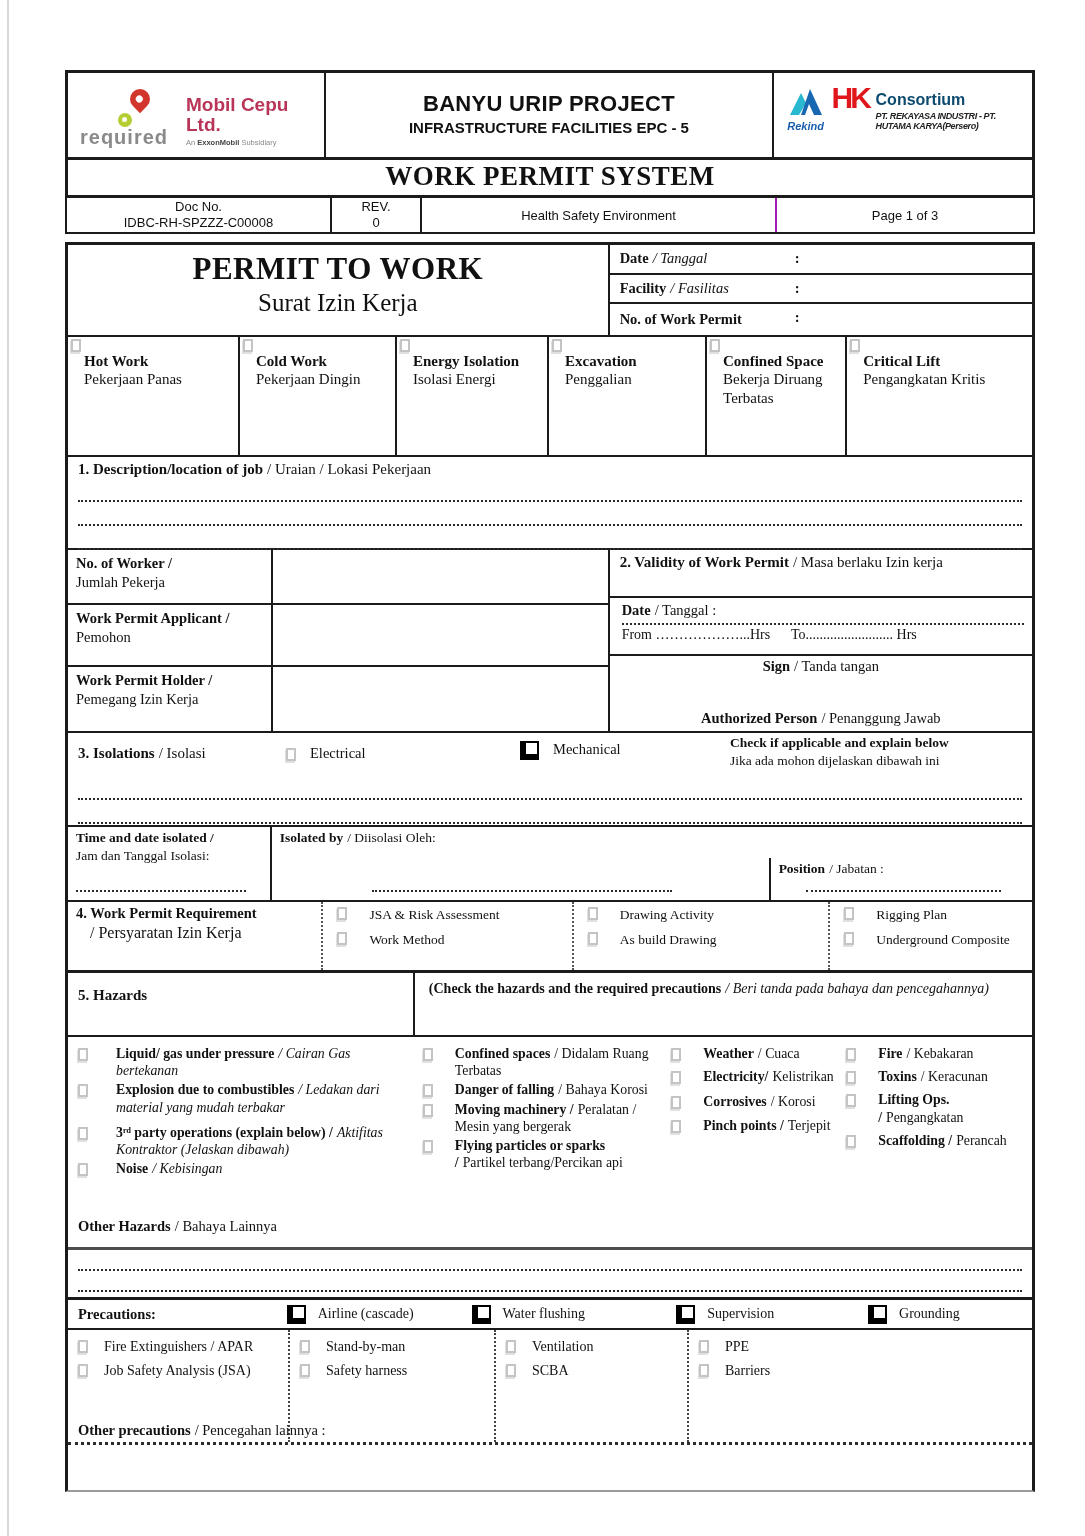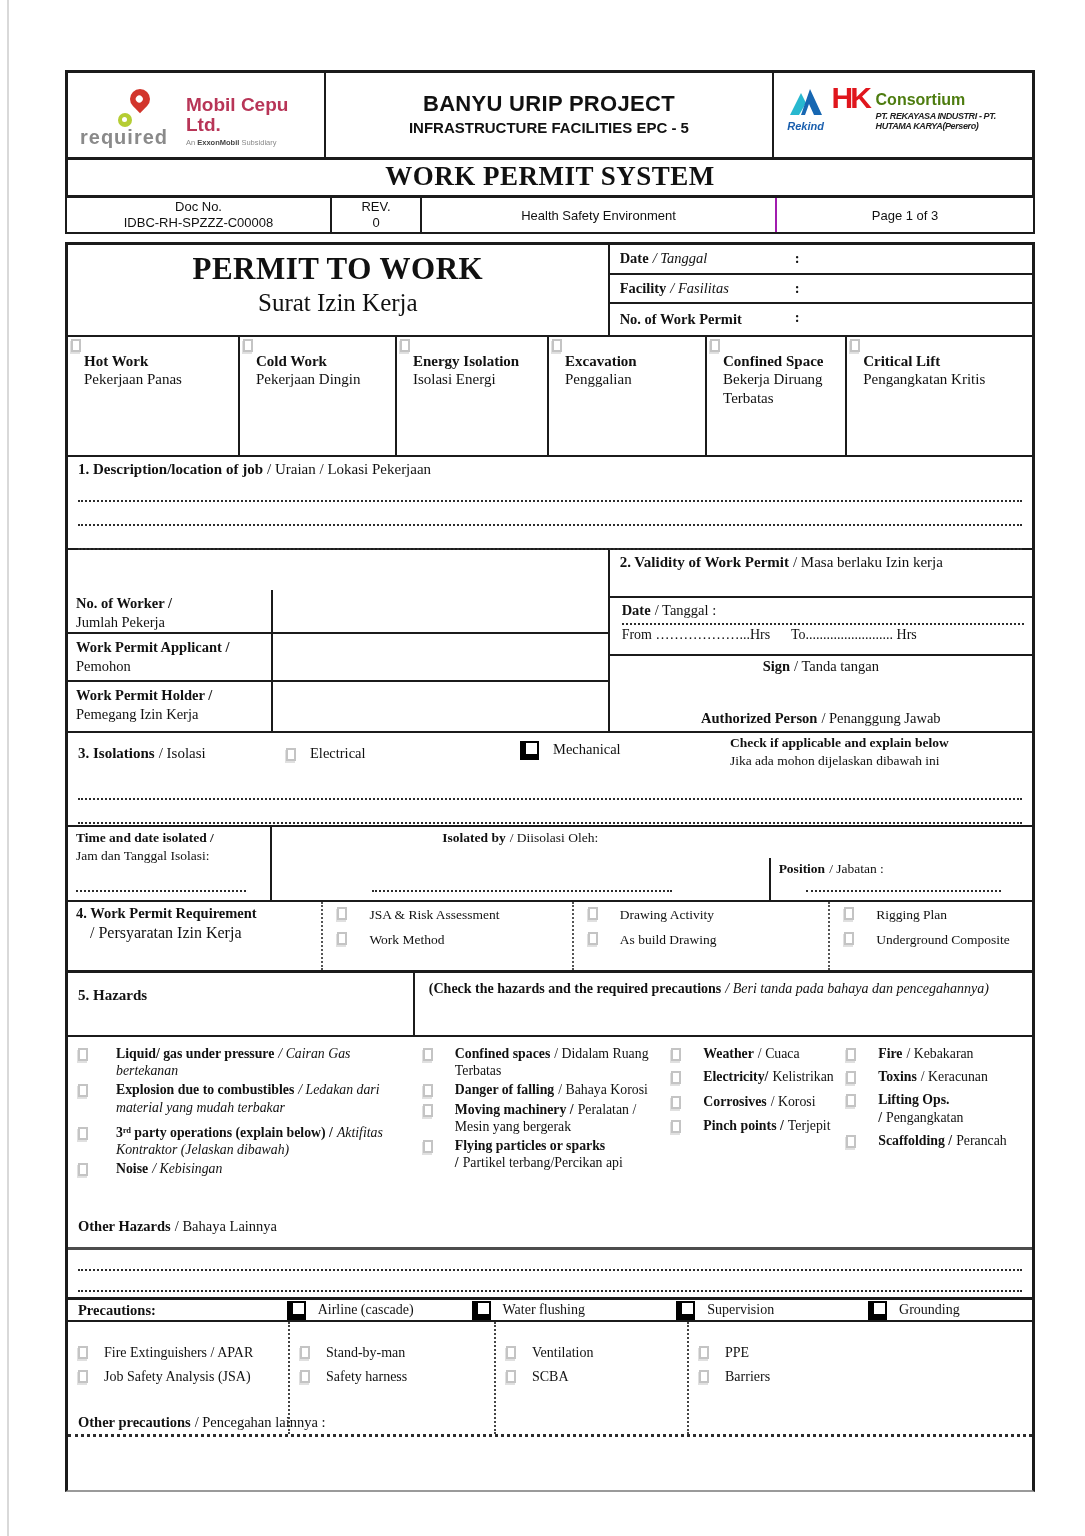--- a/index.html
+++ b/index.html
@@ -29,21 +29,21 @@
              font-family:"Liberation Sans","DejaVu Sans",sans-serif; }
   .proj-t { font-size:22px; font-weight:bold; letter-spacing:0.3px; }
   .proj-s { font-size:15px; font-weight:bold; margin-top:2px; }
   .hdr-right { width:260px; position:relative; padding:14px 6px 0 10px; }
   .rk { position:absolute; left:10px; top:16px; width:44px; text-align:center; }
   .rk-t { display:block; font-family:"Liberation Sans","DejaVu Sans",sans-serif; font-weight:bold; font-style:italic;
           font-size:11px; color:var(--rekindblue,#1a5fae); margin-top:1px; }
   .hk { position:absolute; left:58px; top:10px; font-family:"Liberation Sans","DejaVu Sans",sans-serif;
         font-weight:900; font-size:30px; color:var(--hkred,#e0161d); letter-spacing:-3px; line-height:1; }
   .cons-txt { position:absolute; left:102px; top:18px; width:152px; font-family:"Liberation Sans","DejaVu Sans",sans-serif; }
-  .cons-t { display:block; font-size:16px; font-weight:bold; color:#4d7c0f; }
+  .cons-t { display:block; font-size:16px; font-weight:bold; color:#0c4a6e; }
   .cons-s { display:block; font-size:9px; font-weight:bold; font-style:italic; color:#222; letter-spacing:-0.4px; line-height:1.15; margin-top:2px; }
 
   .banner { border:3px solid #1b1b1b; border-top:none; height:38px; text-align:center;
             font-size:27px; font-weight:bold; padding-top:1px; letter-spacing:0.5px; }
   .docrow { display:flex; border:2px solid #1b1b1b; border-top:none; height:36px;
             font-family:"Liberation Sans","DejaVu Sans",sans-serif; font-size:13px; text-align:center; }
   .dc1 { width:265px; border-right:2px solid #1b1b1b; padding-top:1px; line-height:1.25; }
   .dc2 { width:90px; border-right:2px solid #1b1b1b; padding-top:1px; line-height:1.25; }
   .dc3 { width:355px; border-right:2px solid #a21caf; display:flex; align-items:center; justify-content:center; }
   .dc4 { flex:1; display:flex; align-items:center; justify-content:center; }
@@ -81,21 +81,21 @@
   .r-s1 { height:93px; border-bottom:2px solid #1b1b1b; padding:4px 10px 0 10px; }
   .s1-title { font-size:15px; }
   .dotline { border-bottom:2px dotted #2c2c2c; height:21px; }
   .dotline.sp { height:24px; }
 
   
   .r-mid { height:183px; display:flex; border-bottom:2px solid #1b1b1b; }
   .mid-left { width:543px; display:flex; flex-direction:column; }
   .ml-row { display:flex; border-bottom:2px solid #1b1b1b; }
   .ml-row:last-child { border-bottom:none;border-radius:32px; }
-  .ml-a { height:55px;margin-top:40px; } .ml-b { height:62px; } .ml-c { height:64px; }
+  .ml-a { height:55px; } .ml-b { height:62px; } .ml-c { height:64px; }
   .ml-label { width:203px; padding:4px 6px 0 8px; font-size:14.5px; line-height:1.3; }
   .ml-val { flex:1; border-left:2px solid #1b1b1b; }
   .mid-right { width:427px; border-left:2px solid #1b1b1b; display:flex; flex-direction:column; font-size:14.5px; }
   .v-title { height:48px; border-bottom:2px solid #1b1b1b; padding:3px 8px 0 10px; font-size:15px; line-height:1.3; }
   .v-date { height:58px; border-bottom:2px solid #1b1b1b; padding:4px 8px 0 12px; }
   .v-fromto { margin-top:4px; border-top:2px dotted #2c2c2c; padding-top:2px; white-space:pre; font-size:14px; }
   .v-sign { flex:1; text-align:center; padding-top:2px; position:relative; }
   .v-auth { position:absolute; left:0; right:0; bottom:4px; text-align:center; }
 
   
@@ -105,21 +105,21 @@
   .s3-mech { position:absolute; left:452px; top:8px; }
   .s3-item-t { margin-left:14px; font-size:14.5px; }
   .s3-note { position:absolute; right:6px; top:1px; width:296px; font-size:13.5px; line-height:1.35; }
   .s3-l1 { position:absolute; left:10px; right:10px; top:46px; }
   .s3-l2 { position:absolute; left:10px; right:10px; top:70px; }
 
   
   .r-iso { height:75px; display:flex; border-bottom:2px solid #1b1b1b; font-size:13.5px; }
   .iso-c { position:relative; padding:2px 8px 0 8px; line-height:1.35; }
   .iso-1 { width:203px; }
-  .iso-2 { width:502px; border-left:2px solid #1b1b1b; text-align:center; }
+  .iso-2 { width:502px; border-left:2px solid #1b1b1b; text-align:left; }
   .iso-3 { width:265px; border-left:2px solid #1b1b1b; text-align:left;margin-top:31px; }
   .iso-line { position:absolute; bottom:8px; border-bottom:2px dotted #2c2c2c; }
   .iso-line.w1 { left:8px; width:170px; }
   .iso-line.w2 { left:100px; width:300px; }
   .iso-line.w3 { left:35px; width:195px; }
 
   
   .r-s4 { height:71px; display:flex; border-bottom:3px solid #1b1b1b; font-size:13.5px; }
   .s4-label { width:255px; padding:2px 4px 0 8px; line-height:1.3; }
   .s4-label .l1 { font-size:14.5px; font-weight:bold; }
@@ -148,29 +148,29 @@
   .hz-c4 .txt { width:150px; }
   .mt8 { margin-top:8px; }
   .tr2 { margin-left:4px; }
 
   
   .r-oh { height:87px; }
   .oh-label { height:40px; padding:8px 0 0 10px; font-size:14.5px; border-bottom:3px solid #4d4d4d; }
   .oh-lines { padding:0 10px; }
 
   
-  .r-ph { height:25px; display:flex; border-top:3px solid #1b1b1b; border-bottom:2px solid #1b1b1b;
+  .r-ph { height:33px; display:flex; border-top:3px solid #1b1b1b; border-bottom:2px solid #1b1b1b;
           font-size:14px; align-items:center; }
   .ph-c { display:flex; align-items:center; }
   .ph-0 { width:220px; padding-left:10px; font-weight:bold; font-size:14.5px; }
   .ph-1 { width:186px; } .ph-2 { width:206px; } .ph-3 { width:193px; } .ph-4 { width:165px; }
   .ph-c .txt { margin-left:12px; }
 
   .r-pg { height:115px; display:flex; border-bottom:3px dotted #2c2c2c; font-size:14px; }
-  .pg-col { padding:16px 0 0 10px; position:relative; }
+  .pg-col { padding:2px 0 0 10px; position:relative; }
   .pg-col + .pg-col { border-left:2px dotted #444; }
   .pg-0 { width:220px; } .pg-1 { width:186px; } .pg-2 { width:206px; } .pg-3 { width:193px; } .pg-4 { width:165px; }
   .pg-item { display:flex; margin-top:6px; line-height:1.3; }
   .pg-item .cbl { margin-top:2px; }
   .pg-item .txt { margin-left:16px; }
   .pg-0 .pg-item .txt { width:150px; }
   .pg-other { position:absolute; left:10px; bottom:3px; white-space:nowrap; font-size:14.5px; z-index:1; }
 
   .r-be { flex:1; }
 </style>

